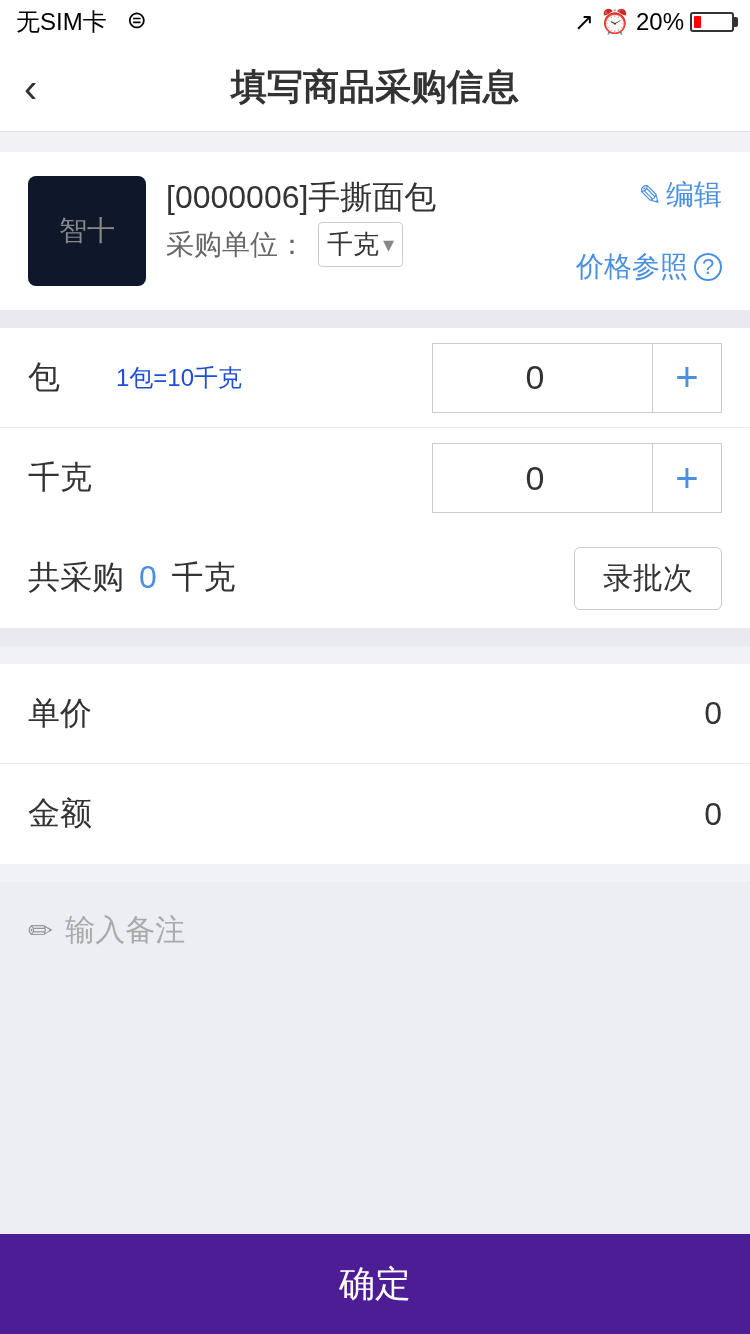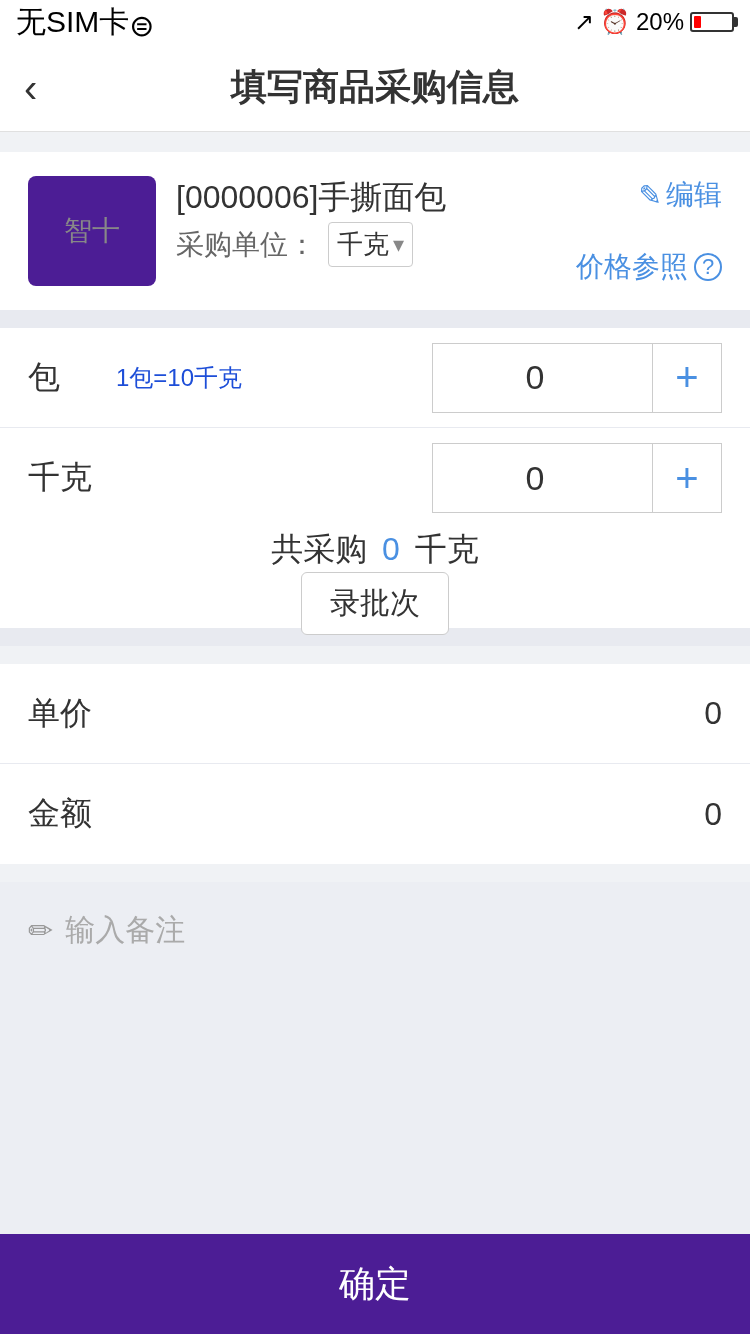--- a/index.html
+++ b/index.html
@@ -18,21 +18,21 @@
       width: 750px;
       height: 44px;
       background: #fff;
       display: flex;
       align-items: center;
       justify-content: space-between;
       padding: 0 16px;
       font-size: 28px;
       color: #000;
     }
-    .status-left { display: flex; align-items: flex-end; gap: 0; font-size: 30px; }
+    .status-left { display: flex; align-items: flex-start; gap: 20px; font-size: 24px; }
     .status-center { font-size: 30px; font-weight: 500; }
     .status-right { display: flex; align-items: center; gap: 6px; font-size: 24px; }
     .battery {
       width: 44px; height: 20px;
       border: 2px solid #333;
       border-radius: 3px;
       position: relative;
       display: flex;
       align-items: center;
       padding: 2px;
@@ -84,23 +84,23 @@
     .product-card {
       background: #fff;
       margin-top: 20px;
       padding: 24px 28px;
       display: flex;
       align-items: flex-start;
       gap: 20px;
       position: relative;
     }
     .product-image {
-      width: 128px;
+      width: 118px;
       height: 110px;
-      background: #4c1d95;
+      background: #0f172a;
       border-radius: 8px;
       display: flex;
       align-items: center;
       justify-content: center;
       flex-shrink: 0;
     }
     .product-image-inner {
       font-size: 28px;
       color: #888;
       text-align: center;
@@ -231,21 +231,20 @@
     }
 
     
     .summary-section {
       background: #fff;
       padding: 0 28px;
       height: 100px;
       display: flex;
       align-items: center;
       justify-content: space-between;
-      flex-direction: column;
     }
     .summary-text {
       font-size: 32px;
       color: #333;
     }
     .summary-highlight {
       color: #4a90e2;
       margin: 0 6px;
     }
     .batch-btn {

